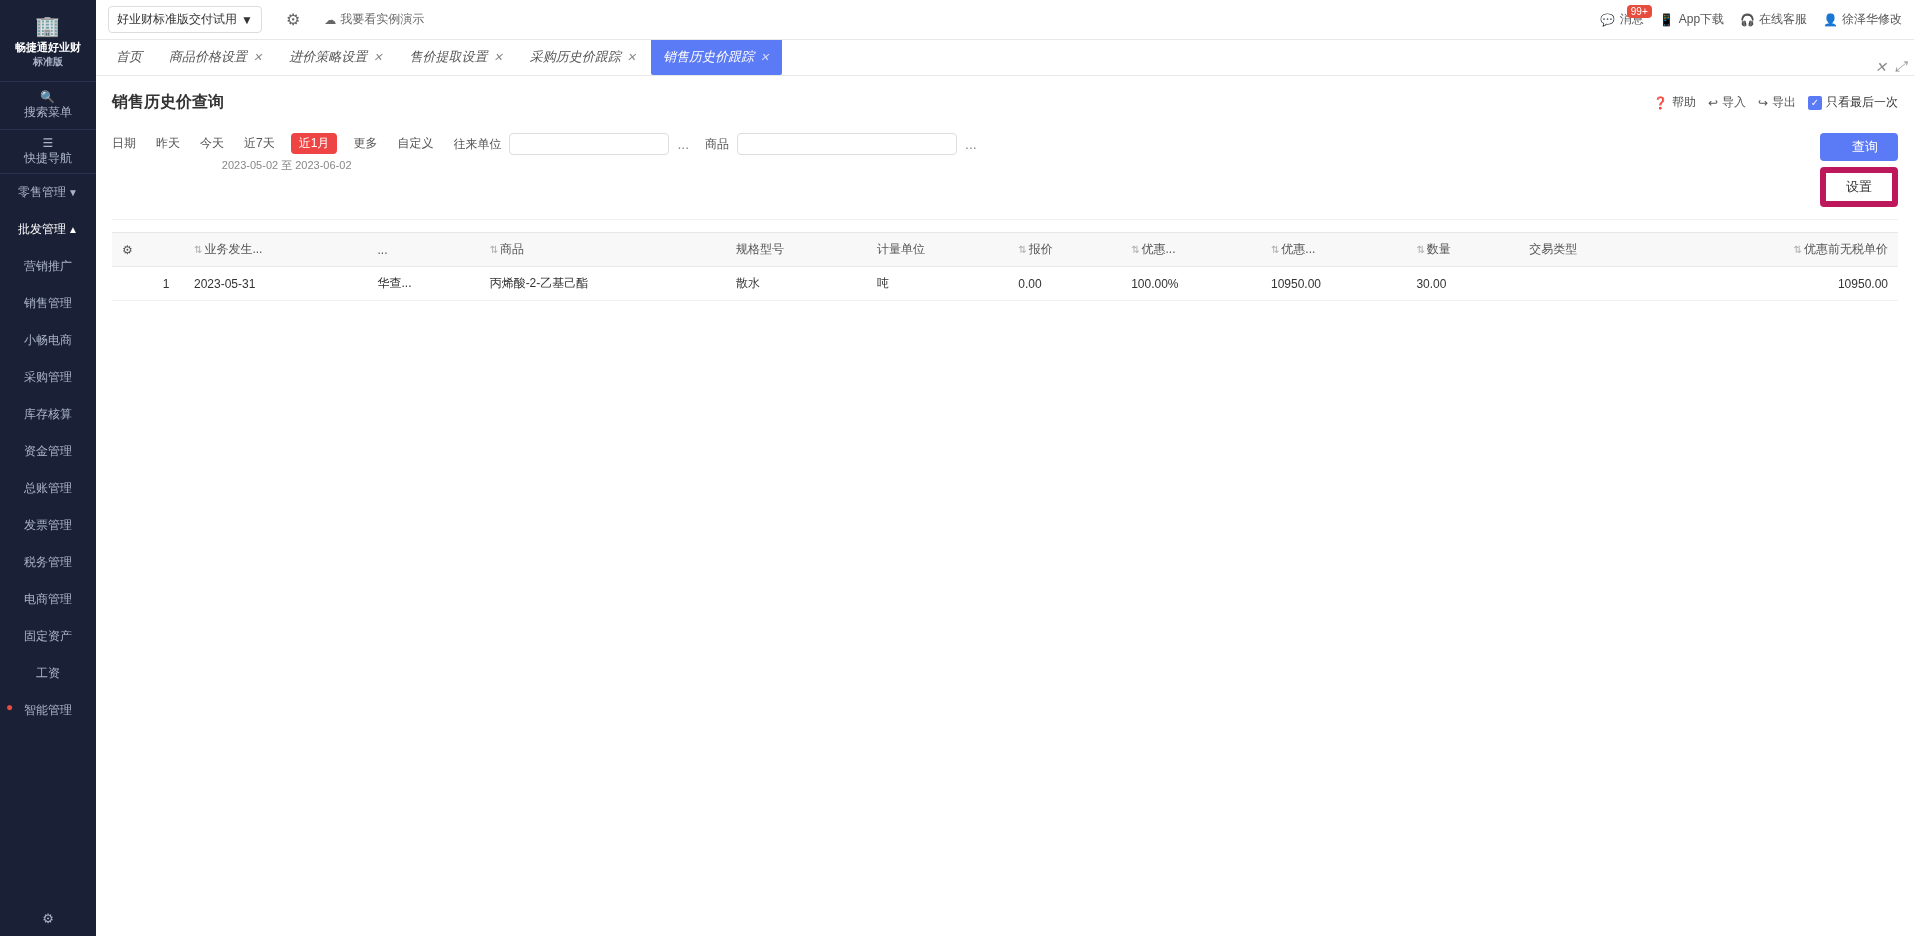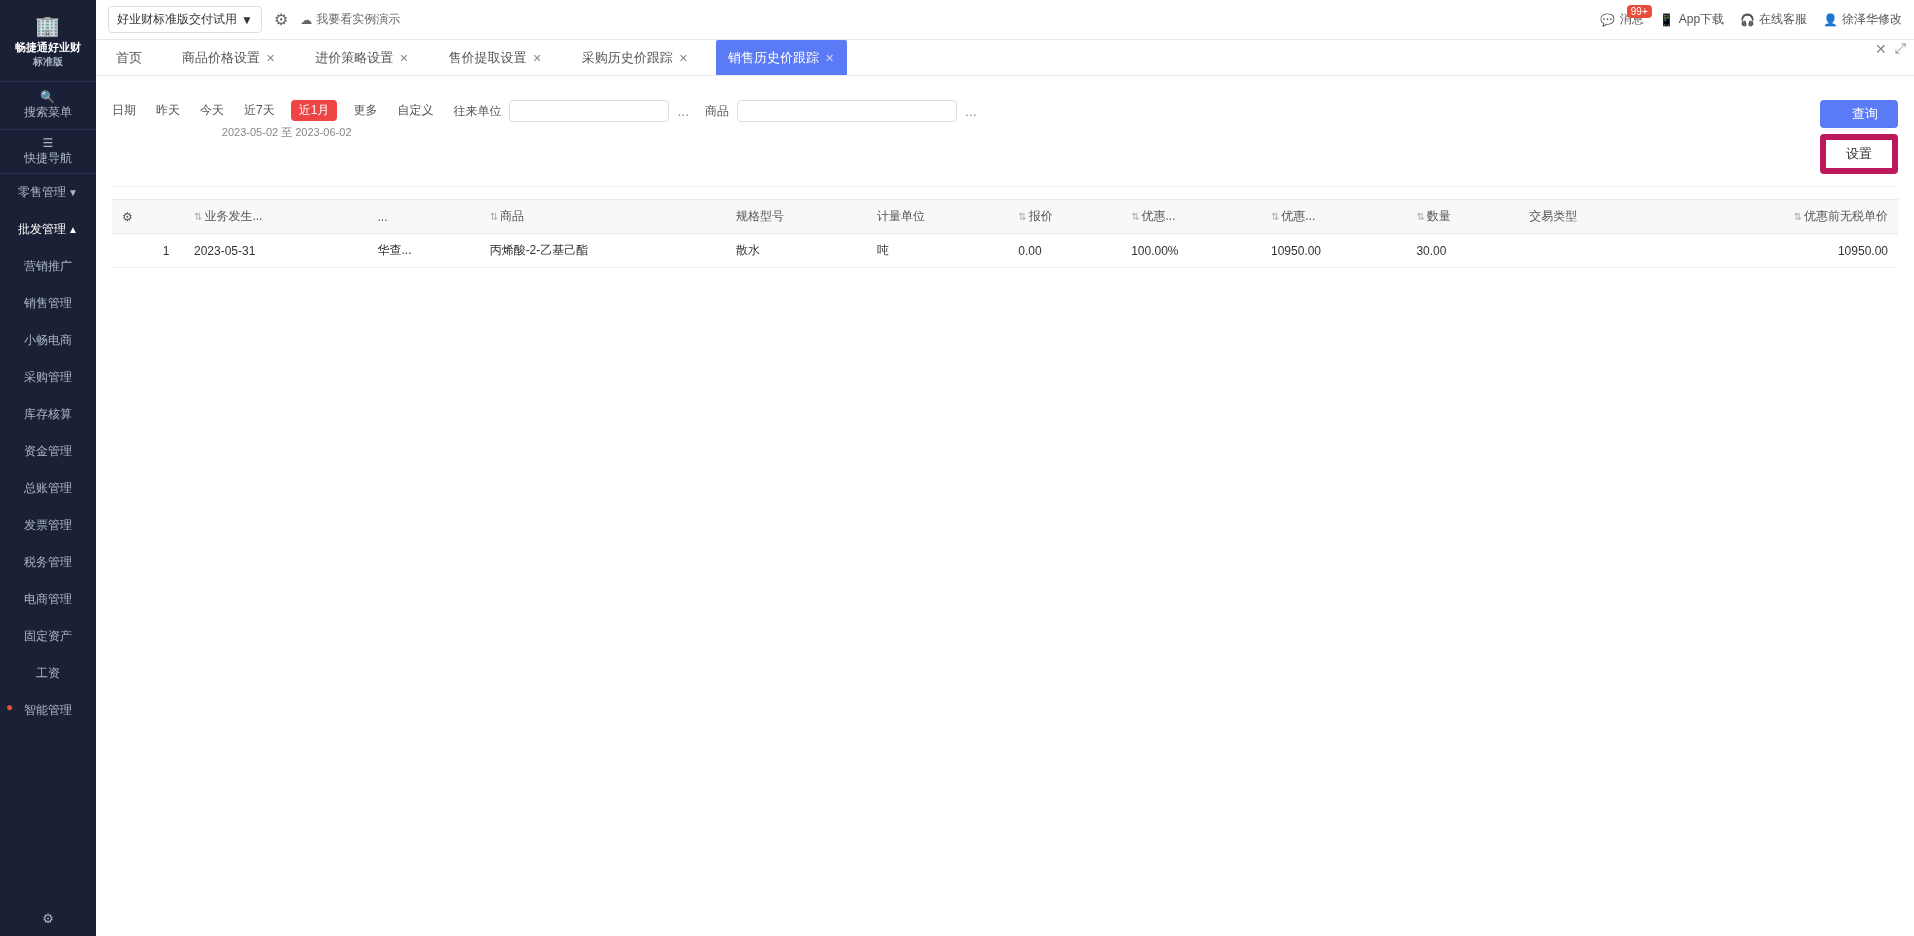--- a/index.html
+++ b/index.html
@@ -67,21 +67,21 @@
     }
 
     
     .topbar {
       background: white;
       border-bottom: 1px solid #e8e8e8;
       display: flex;
       align-items: center;
       padding: 0 12px;
       height: 40px;
-      gap: 12px;
+      gap: 24px;
     }
     .topbar-dropdown {
       display: flex;
       align-items: center;
       gap: 4px;
       border: 1px solid #ddd;
       border-radius: 4px;
       padding: 4px 8px;
       cursor: pointer;
       font-size: 12px;
@@ -124,25 +124,26 @@
       position: absolute;
       top: -6px;
       right: -8px;
     }
 
     
     .tabbar {
       background: white;
       border-bottom: 1px solid #e8e8e8;
       display: flex;
-      align-items: flex-start;
+      align-items: flex-end;
       padding: 0 8px;
       height: 36px;
-      gap: 15px;
+      gap: 2px;
       overflow-x: auto;
+      font-style: italic;
     }
     .tab {
       display: flex;
       align-items: center;
       gap: 4px;
       padding: 0 12px;
       height: 36px;
       cursor: pointer;
       font-size: 13px;
       color: #555;
@@ -449,20 +450,41 @@
       <span class="tab-close">✕</span>
     </div>
     <div class="window-controls">
       <span class="win-btn">✕</span>
       <span class="win-btn">⤢</span>
     </div>
   </div>
 
   <div class="content">
 
+    <div class="page-header">
+      <h2 class="page-title">销售历史价查询</h2>
+      <div class="page-actions">
+        <div class="page-action-link">
+          <span>❓</span>
+          <span>帮助</span>
+        </div>
+        <div class="page-action-link">
+          <span>↩</span>
+          <span>导入</span>
+        </div>
+        <div class="page-action-link">
+          <span>↪</span>
+          <span>导出</span>
+        </div>
+        <label class="checkbox-label">
+          <span class="checkbox-blue">✓</span>
+          <span>只看最后一次</span>
+        </label>
+      </div>
+    </div>
 
     <div style="display:flex; align-items:flex-start; gap:16px; padding:8px 0 12px 0; border-bottom:1px solid #f0f0f0; margin-bottom:12px;">
       <div style="display:flex; flex-direction:column; gap:4px;align-items:center;">
         <div style="display:flex; align-items:center; gap:8px;">
           <span class="filter-label">日期</span>
           <div class="date-options">
             <span class="date-opt">昨天</span>
             <span class="date-opt">今天</span>
             <span class="date-opt">近7天</span>
             <span class="date-opt active">近1月</span>

